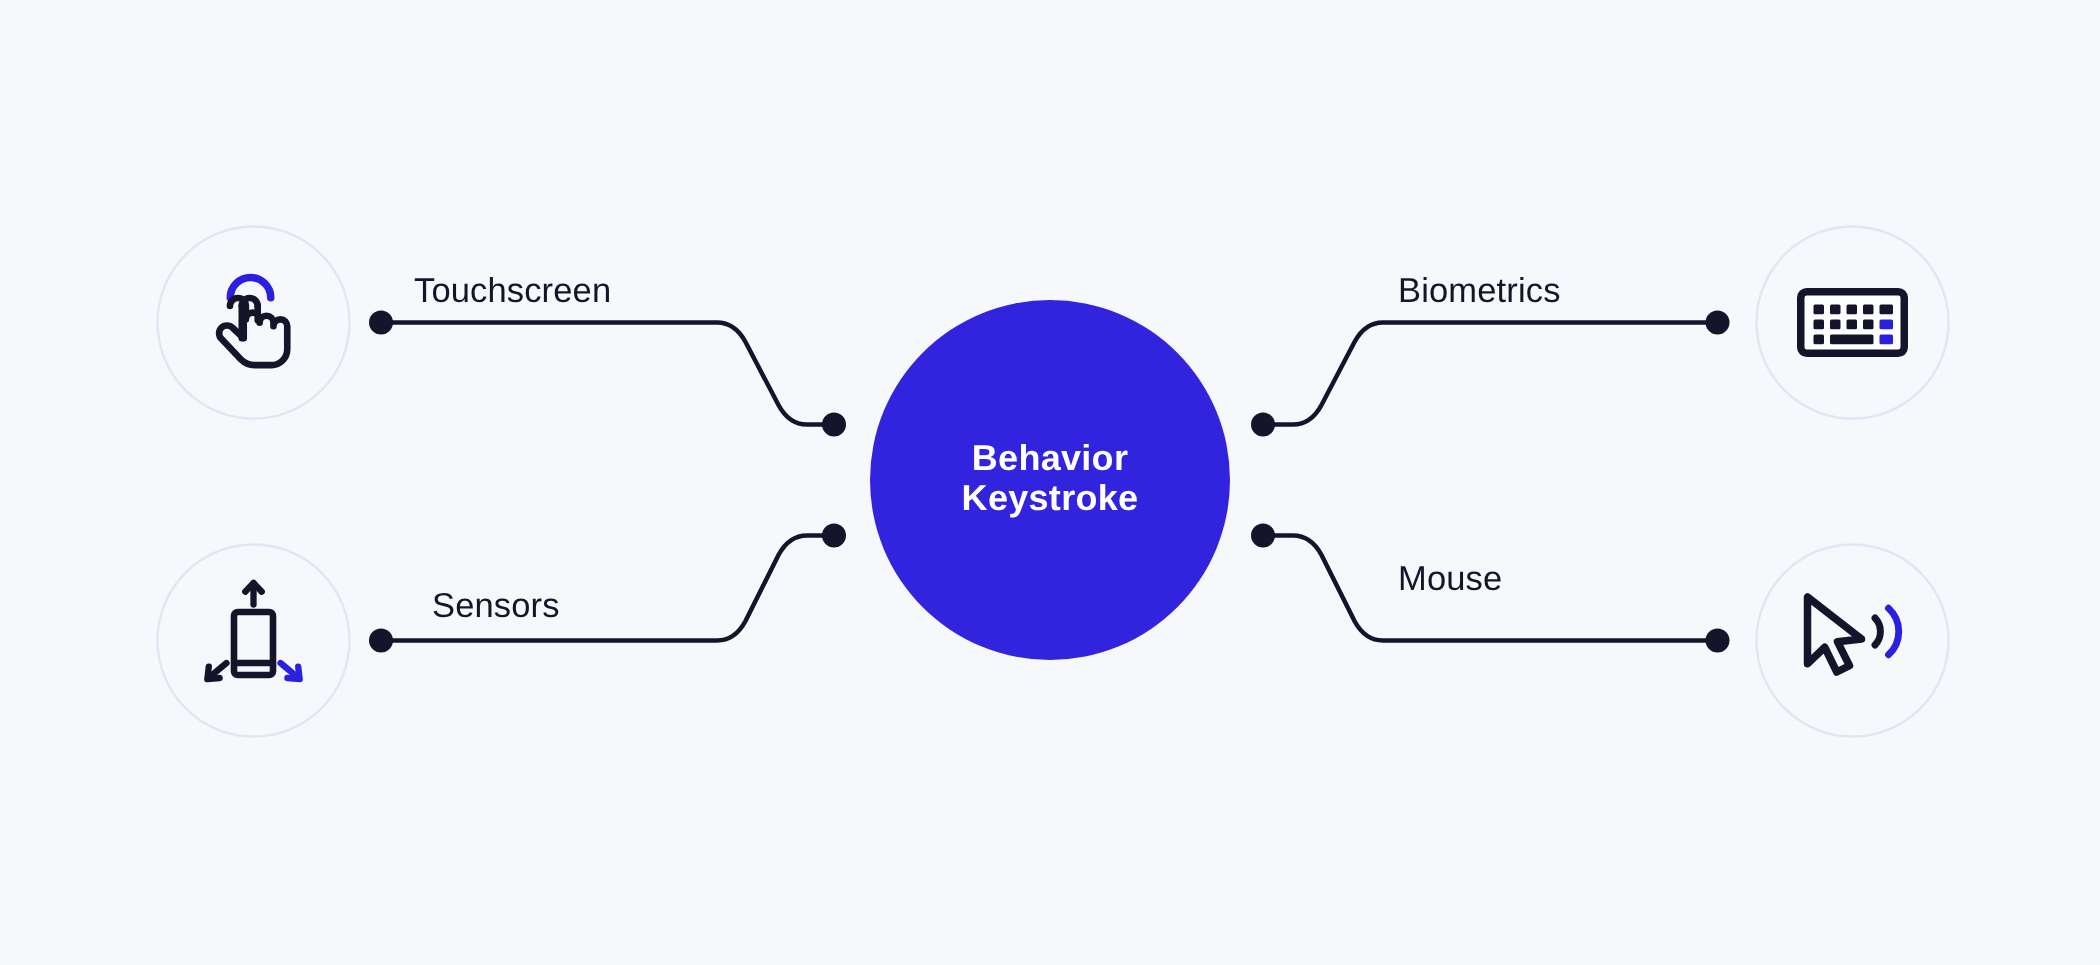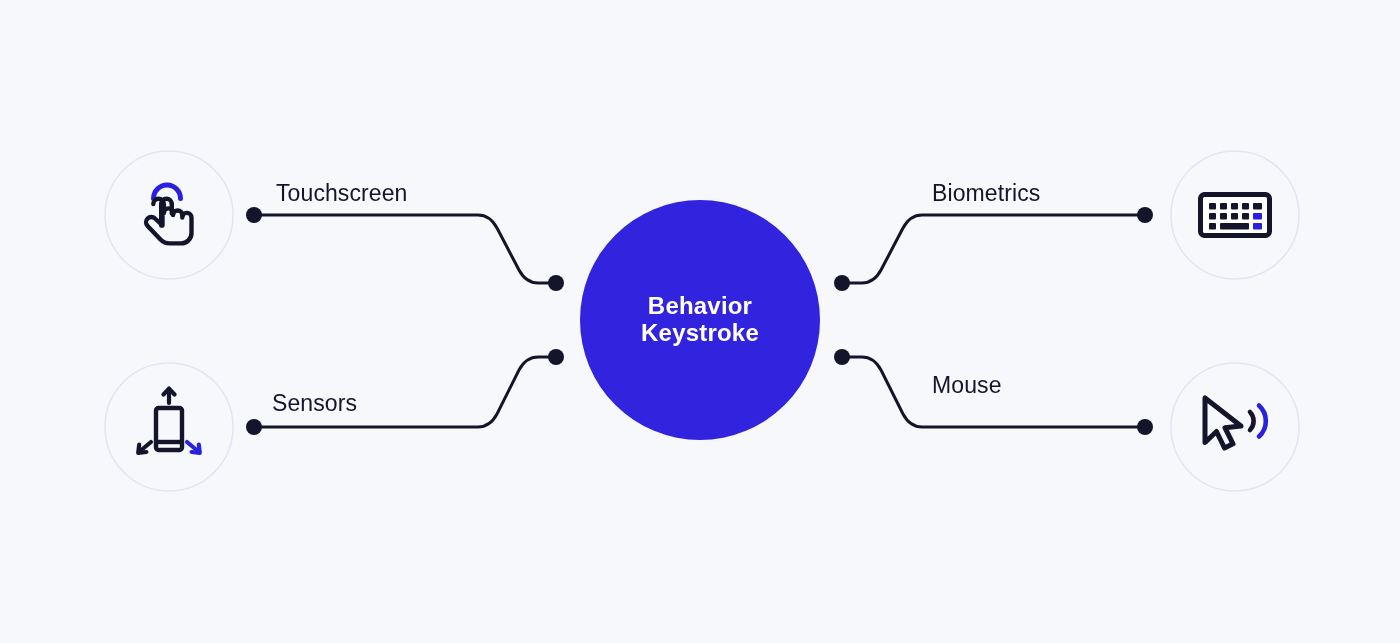--- a/index.html
+++ b/index.html
@@ -96,21 +96,21 @@
 
     <circle cx="700" cy="320" r="120" fill="#3224de"></circle>
   </svg>
 
   <div class="hub-text">
     <span>Behavior</span>
     <span>Keystroke</span>
   </div>
 
   <div class="node-label" style="left:276px; top:180px;">Touchscreen</div>
-  <div class="node-label" style="left:272px; top:390px;">Sensors</div>
+  <div class="node-label" style="left:288px; top:390px;">Sensors</div>
   <div class="node-label" style="left:932px; top:180px;">Biometrics</div>
   <div class="node-label" style="left:932px; top:372px;">Mouse</div>
 
   <div class="icon-holder" style="left:105px; top:151px;">
     <svg width="76" height="76" viewBox="0 0 76 76" fill="none">
       <path d="M22.5 21.5 A13.5 13.5 0 0 1 49.5 21.5" stroke="#2a21e0" stroke-width="5" stroke-linecap="round" fill="none"></path>
       <path d="M30 27 V48.5 L22.5 41.5 a5.2 5.2 0 0 0-7.4 7.4 L28 62.5 a13 13 0 0 0 9.3 3.9 H48.5
                a10.5 10.5 0 0 0 10.5-10.5 V40.5 a4.6 4.6 0 0 0-9.2 0 v-2.4 a4.6 4.6 0 0 0-9.2 0
                v-2.1 a4.6 4.6 0 0 0-9.2 0 V27 a5.3 5.3 0 0 0-10.6 0" stroke="#14142b" stroke-width="4.4" stroke-linejoin="round" stroke-linecap="round" fill="none" transform="translate(1.5,0)"></path>
       <path d="M30.2 27 a5.3 5.3 0 0 1 10.6 0" stroke="#14142b" stroke-width="4.4" stroke-linecap="round" fill="none"></path>

